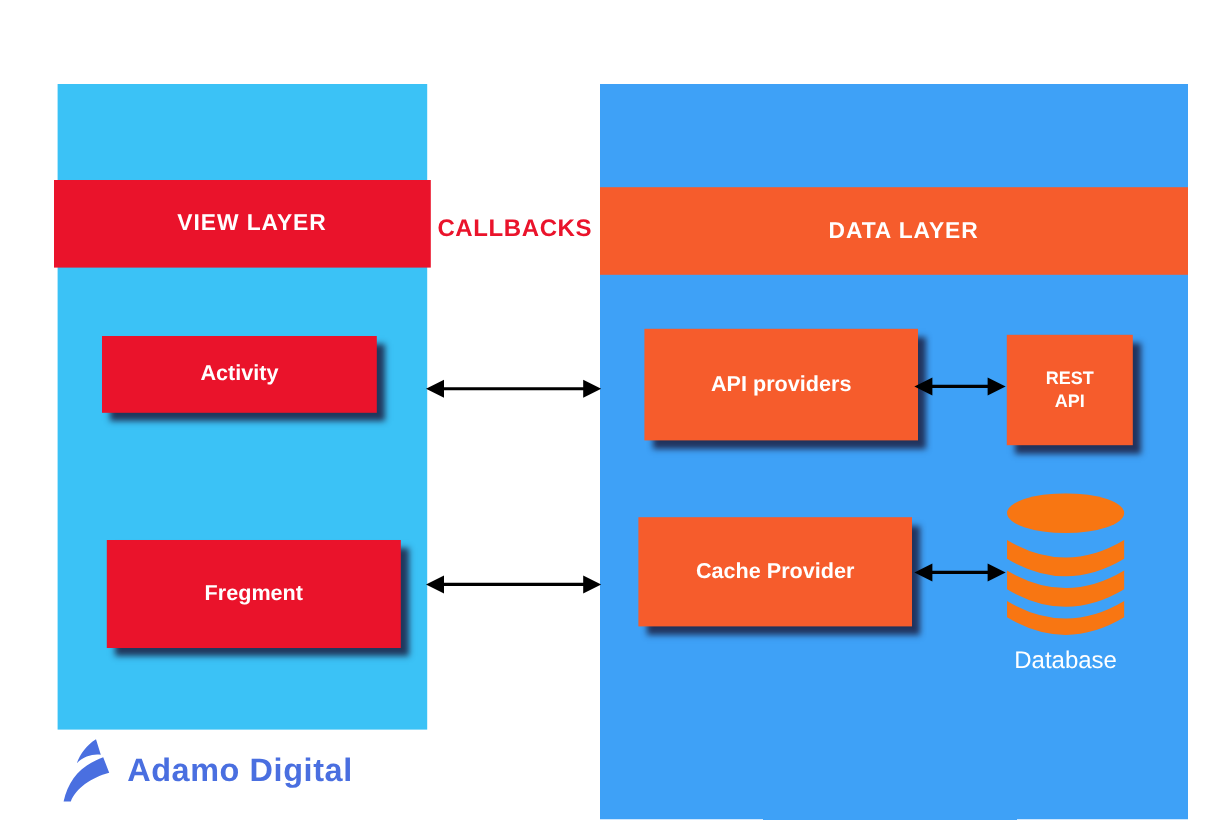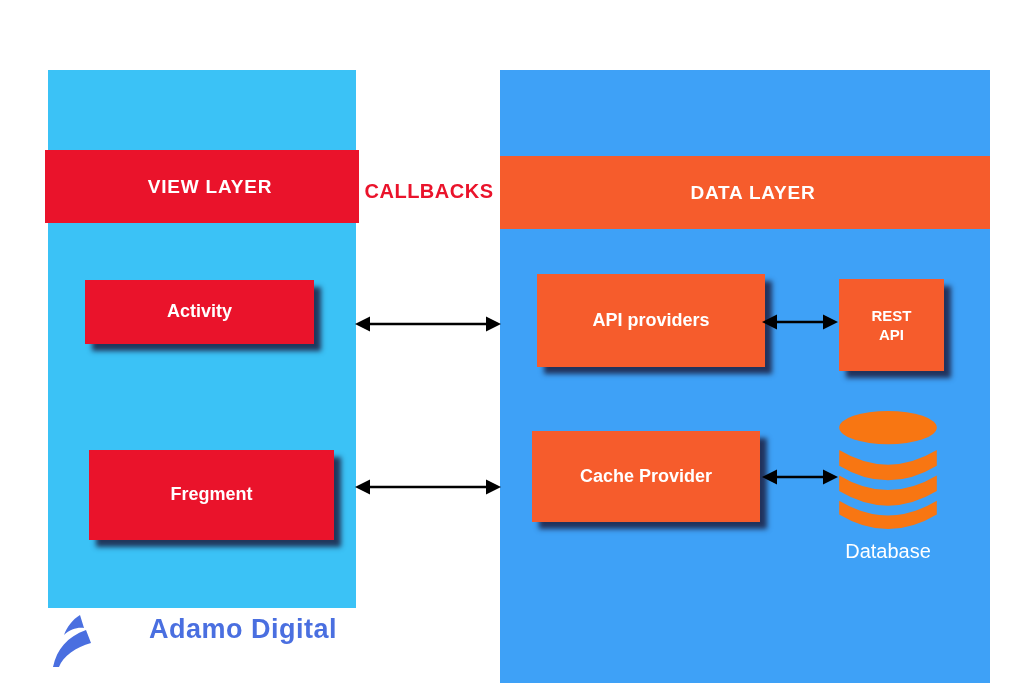--- a/index.html
+++ b/index.html
@@ -26,21 +26,21 @@
   #callbacks-label{position:absolute;left:356px;top:180px;width:146px;text-align:center;
         color:#ea132b;font-weight:bold;font-size:20px;letter-spacing:.5px;}
   .arrow{position:absolute;}
   #arrow-view-api{left:354px;top:311px;}
   #arrow-view-cache{left:354px;top:474px;}
   #arrow-api-rest{left:761px;top:309px;}
   #arrow-cache-db{left:761px;top:464px;}
   #database-icon{position:absolute;left:337px;top:341px;width:102px;height:122px;}
   #database-label{position:absolute;left:307px;top:470px;width:162px;text-align:center;
         color:#ffffff;font-weight:normal;font-size:20px;}
-  #logo{position:absolute;left:50px;top:614px;height:56px;display:flex;align-items:flex-start;gap:43px;}
+  #logo{position:absolute;left:50px;top:614px;height:56px;display:flex;align-items:center;}
   #logo-mark{width:46px;height:54px;}
   #logo-text{margin-left:10px;color:#4a6fe0;font-weight:bold;font-size:27px;letter-spacing:.5px;}
 </style>
 </head>
 <body>
 
 <div id="canvas">
 
   <div id="view-panel" class="panel">
     <div id="view-band" class="band">

